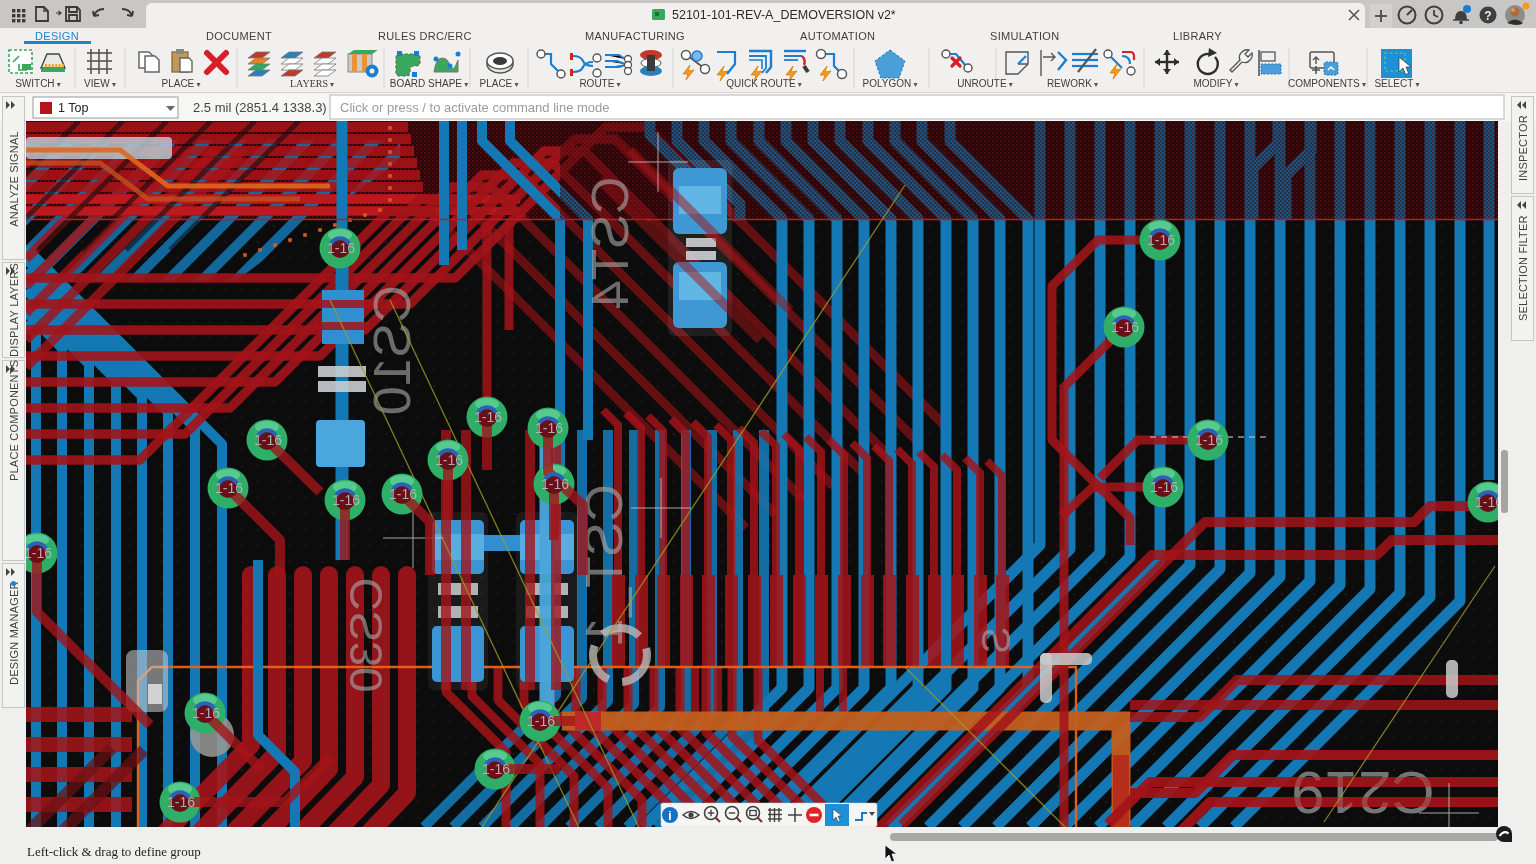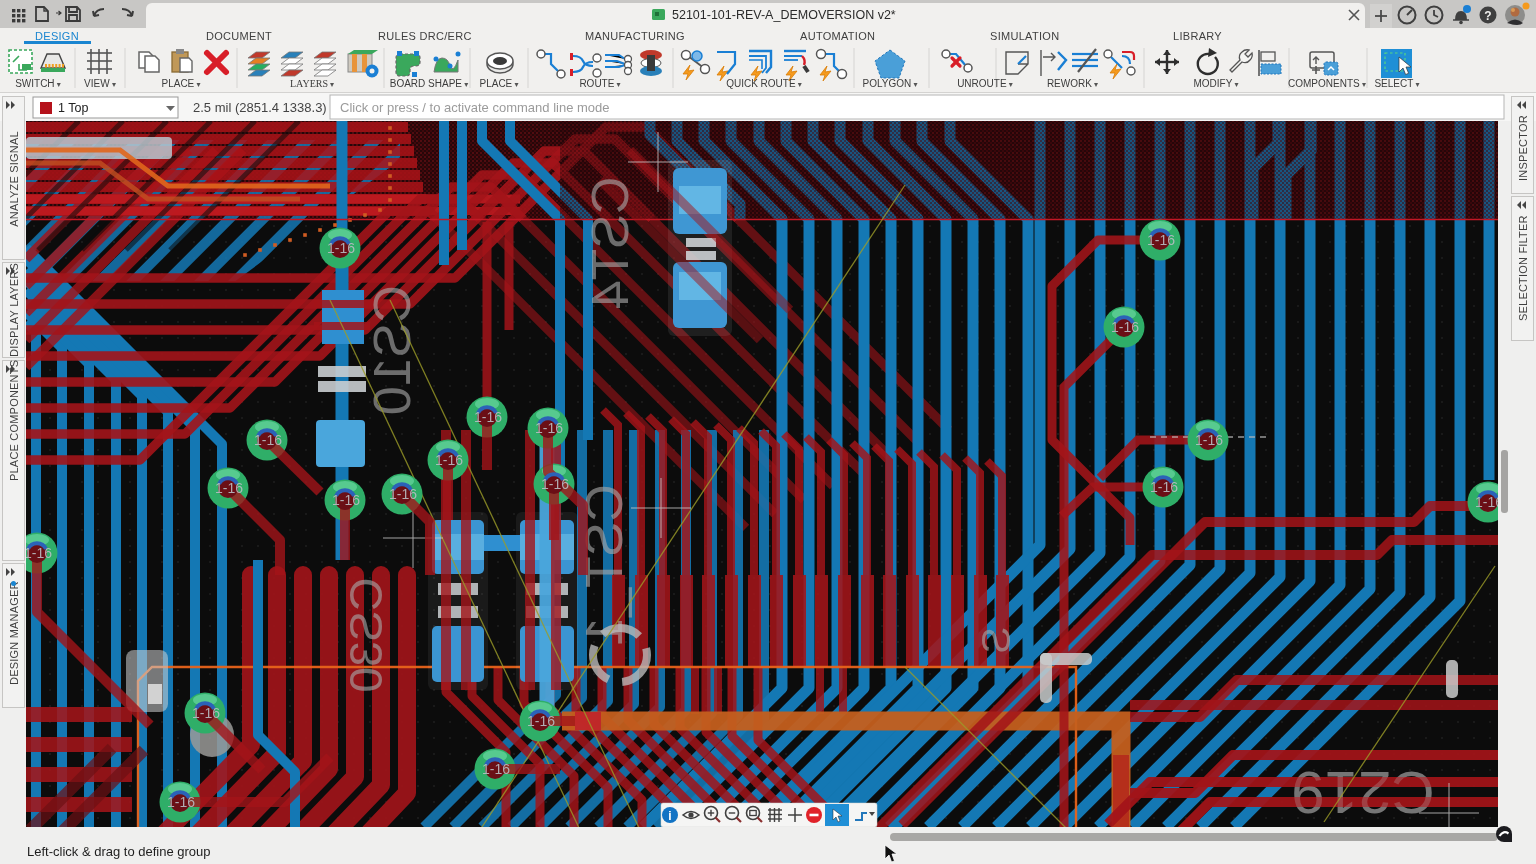--- a/index.html
+++ b/index.html
@@ -784,21 +784,21 @@
       <line x1="809.5" y1="815" x2="818.5" y2="815" stroke="#fff" stroke-width="2.6"></line>
 <rect x="825" y="804" width="24" height="22" fill="#1f8fd6"></rect>
 <path d="M833,809 l0,11 3,-3 2,5 2,-1 -2,-5 4,0 z" fill="#fff" stroke="#222" stroke-width="0.5"></path>
 <g stroke="#2277bb" stroke-width="2" fill="none">
         <path d="M855,820 h7 v-7 h5"></path>
       </g>
 <path d="M869,812 l3,4 3,-4 z" fill="#444"></path>
 </g>
 </svg>
 <div class="abs" id="statusbar"></div>
-<div class="abs" style="left:27px;top:844px;font-family:Liberation Sans, sans-serif;font-size:13px;color:#1e1e1e;">Left-click &amp; drag to define group</div>
+<div class="abs" style="left:27px;top:844px;font-family:Liberation Serif, serif;font-size:13px;color:#1e1e1e;">Left-click &amp; drag to define group</div>
 <div class="abs" style="left:890px;top:833px;width:608px;height:8px;background:#a8a7a5;border-radius:4px;"></div>
 <div class="abs" style="left:1501px;top:450px;width:7px;height:63px;background:#a5a4a2;border-radius:3px;"></div>
 <svg class="abs" style="left:880px;top:845px" width="24" height="19">
  <path d="M5,0 l0,14 4,-4 2.5,7 3,-1 -2.5,-7 5,0 z" fill="#111" stroke="#fff" stroke-width="0.8"></path>
 </svg>
 <svg class="abs" style="left:1495px;top:825px" width="18" height="18">
  <path d="M9,1 a8,8 0 1 0 8,8 l0,-8 z" fill="#1b1b1f" transform="rotate(90 9 9)"></path>
  <path d="M4.5,11 q4,-6 9,-2.5" stroke="#fff" stroke-width="2.2" fill="none"></path>
 </svg>
 

